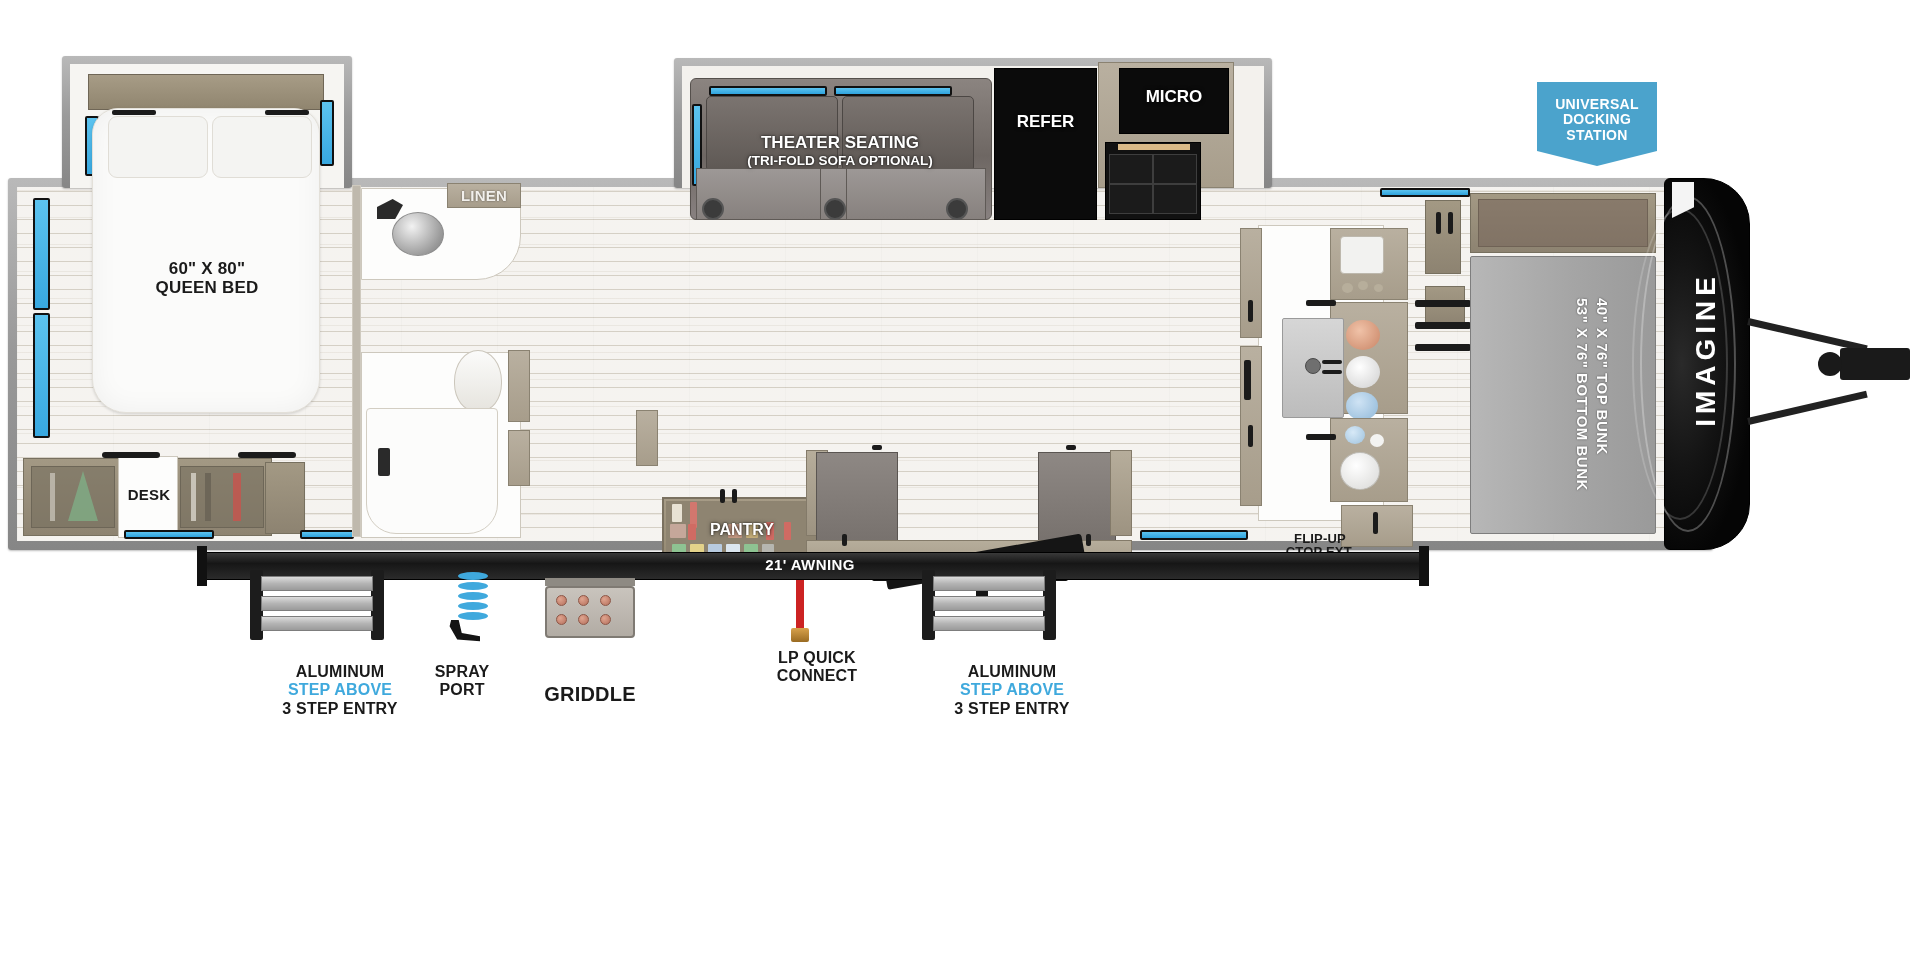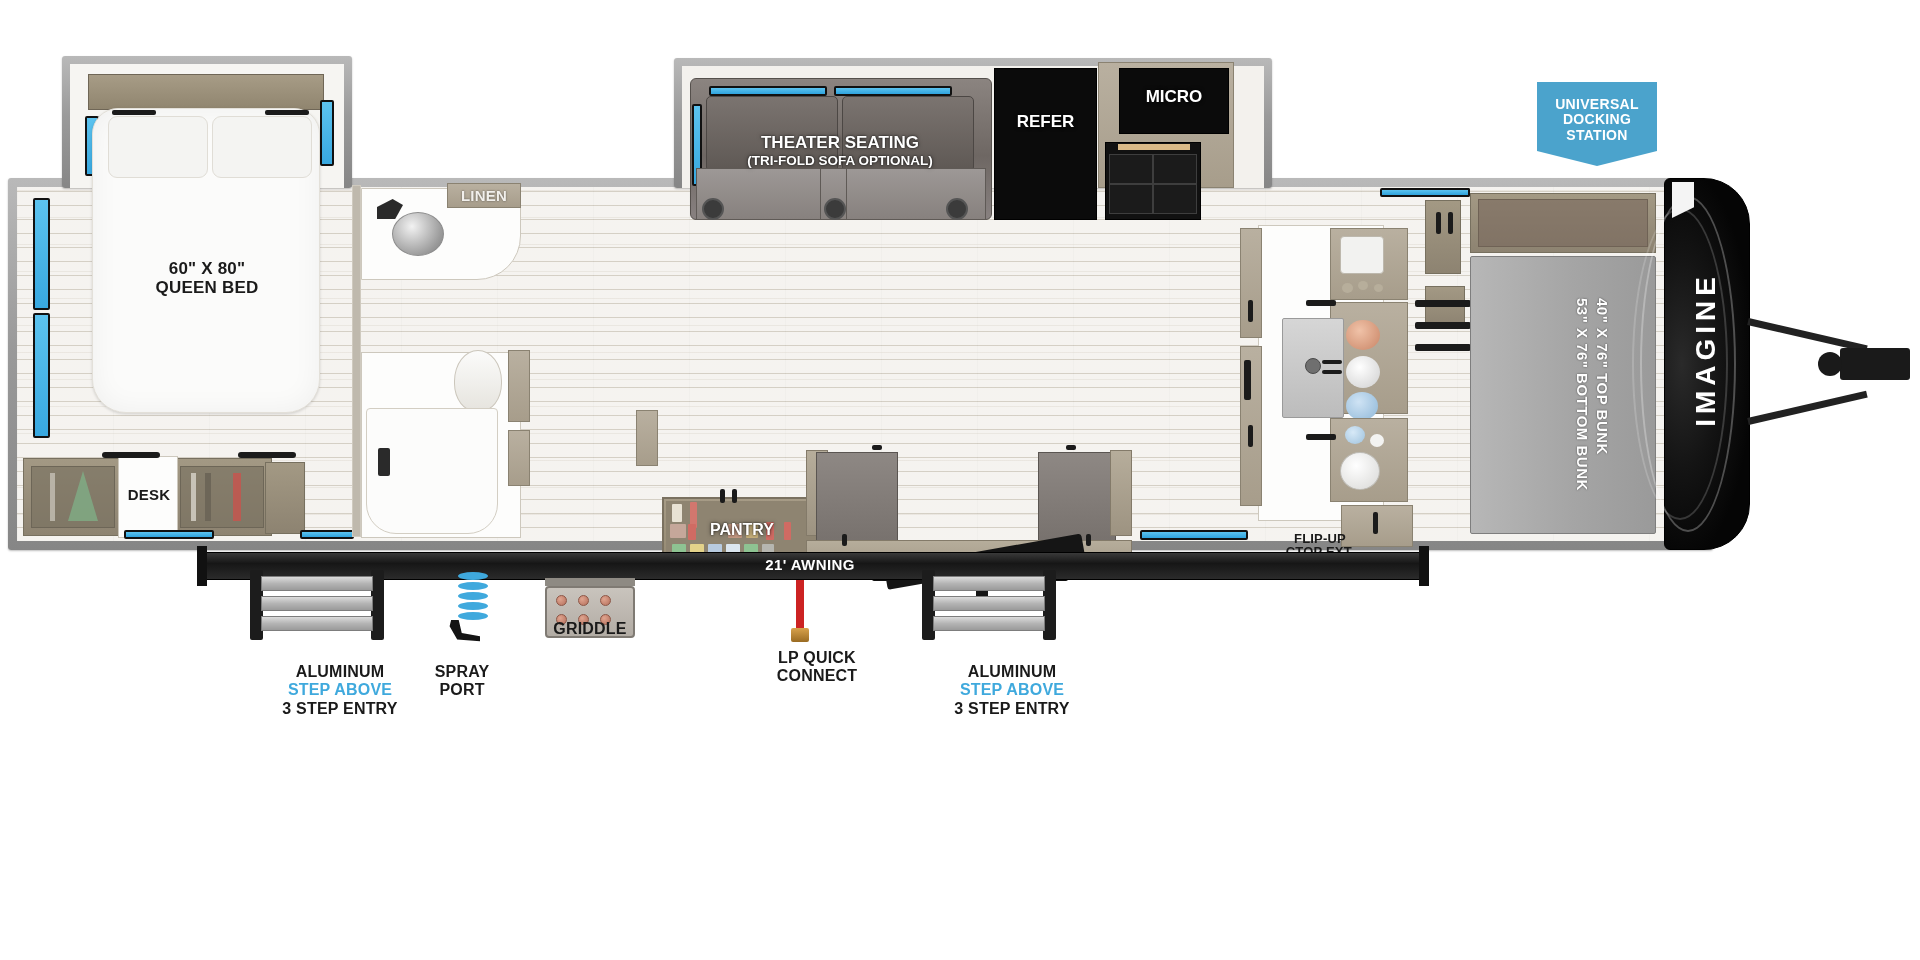--- a/index.html
+++ b/index.html
@@ -483,21 +483,21 @@
   </div>
 
   <div class="abs" style="left:545px; top:578px; width:90px; height:8px; background:#8e8a83;"></div>
   <div class="griddle-body" style="left:545px; top:586px; width:90px; height:52px;"></div>
   <div class="burner" style="left:556px; top:595px;"></div>
   <div class="burner" style="left:578px; top:595px;"></div>
   <div class="burner" style="left:600px; top:595px;"></div>
   <div class="burner" style="left:556px; top:614px;"></div>
   <div class="burner" style="left:578px; top:614px;"></div>
   <div class="burner" style="left:600px; top:614px;"></div>
-  <div class="abs lbl" style="left:530px; top:621px; width:120px; font-size:16px;">GRIDDLE</div>
+  <div class="abs lbl" style="left:530px; top:684px; width:120px; font-size:20px;">GRIDDLE</div>
 
   <div class="lp-line" style="left:796px; top:580px; width:8px; height:50px;"></div>
   <div class="lp-tip" style="left:791px; top:628px; width:18px; height:14px;"></div>
   <div class="abs lbl" style="left:757px; top:650px; width:120px; font-size:16px;">
     <div>LP QUICK</div>
     <div style="margin-top:2px;">CONNECT</div>
   </div>
 
   <div class="step-unit" style="left:922px; top:570px; width:134px; height:70px;">
     <div class="step-side" style="left:0; top:0; width:13px; height:70px;"></div>

